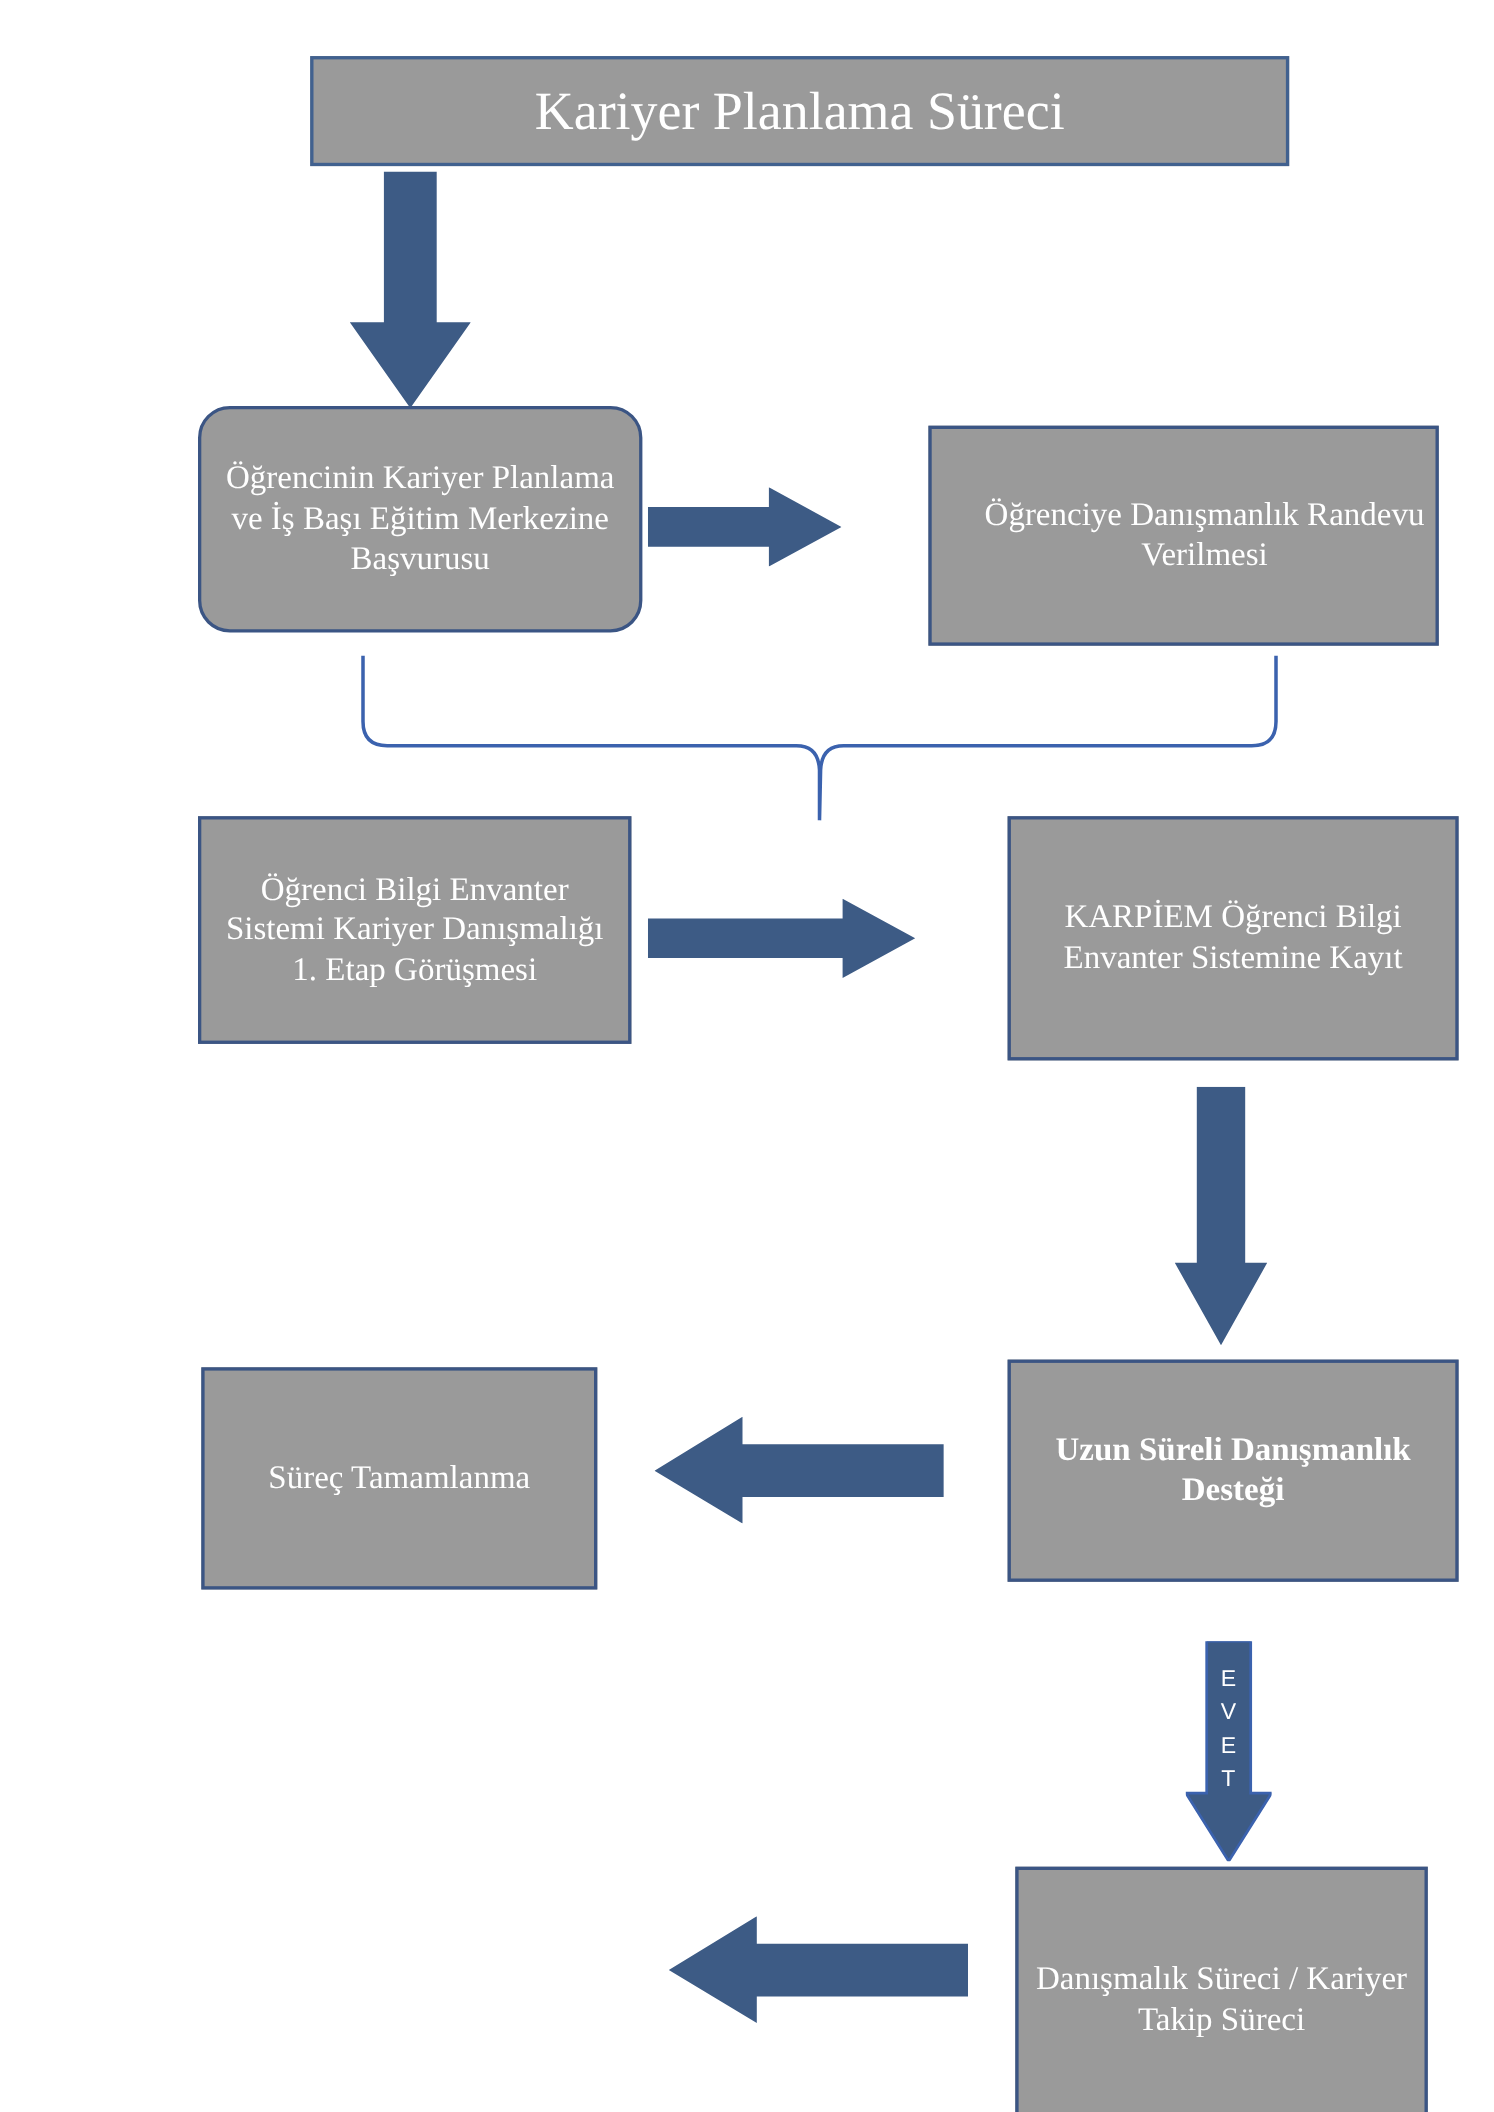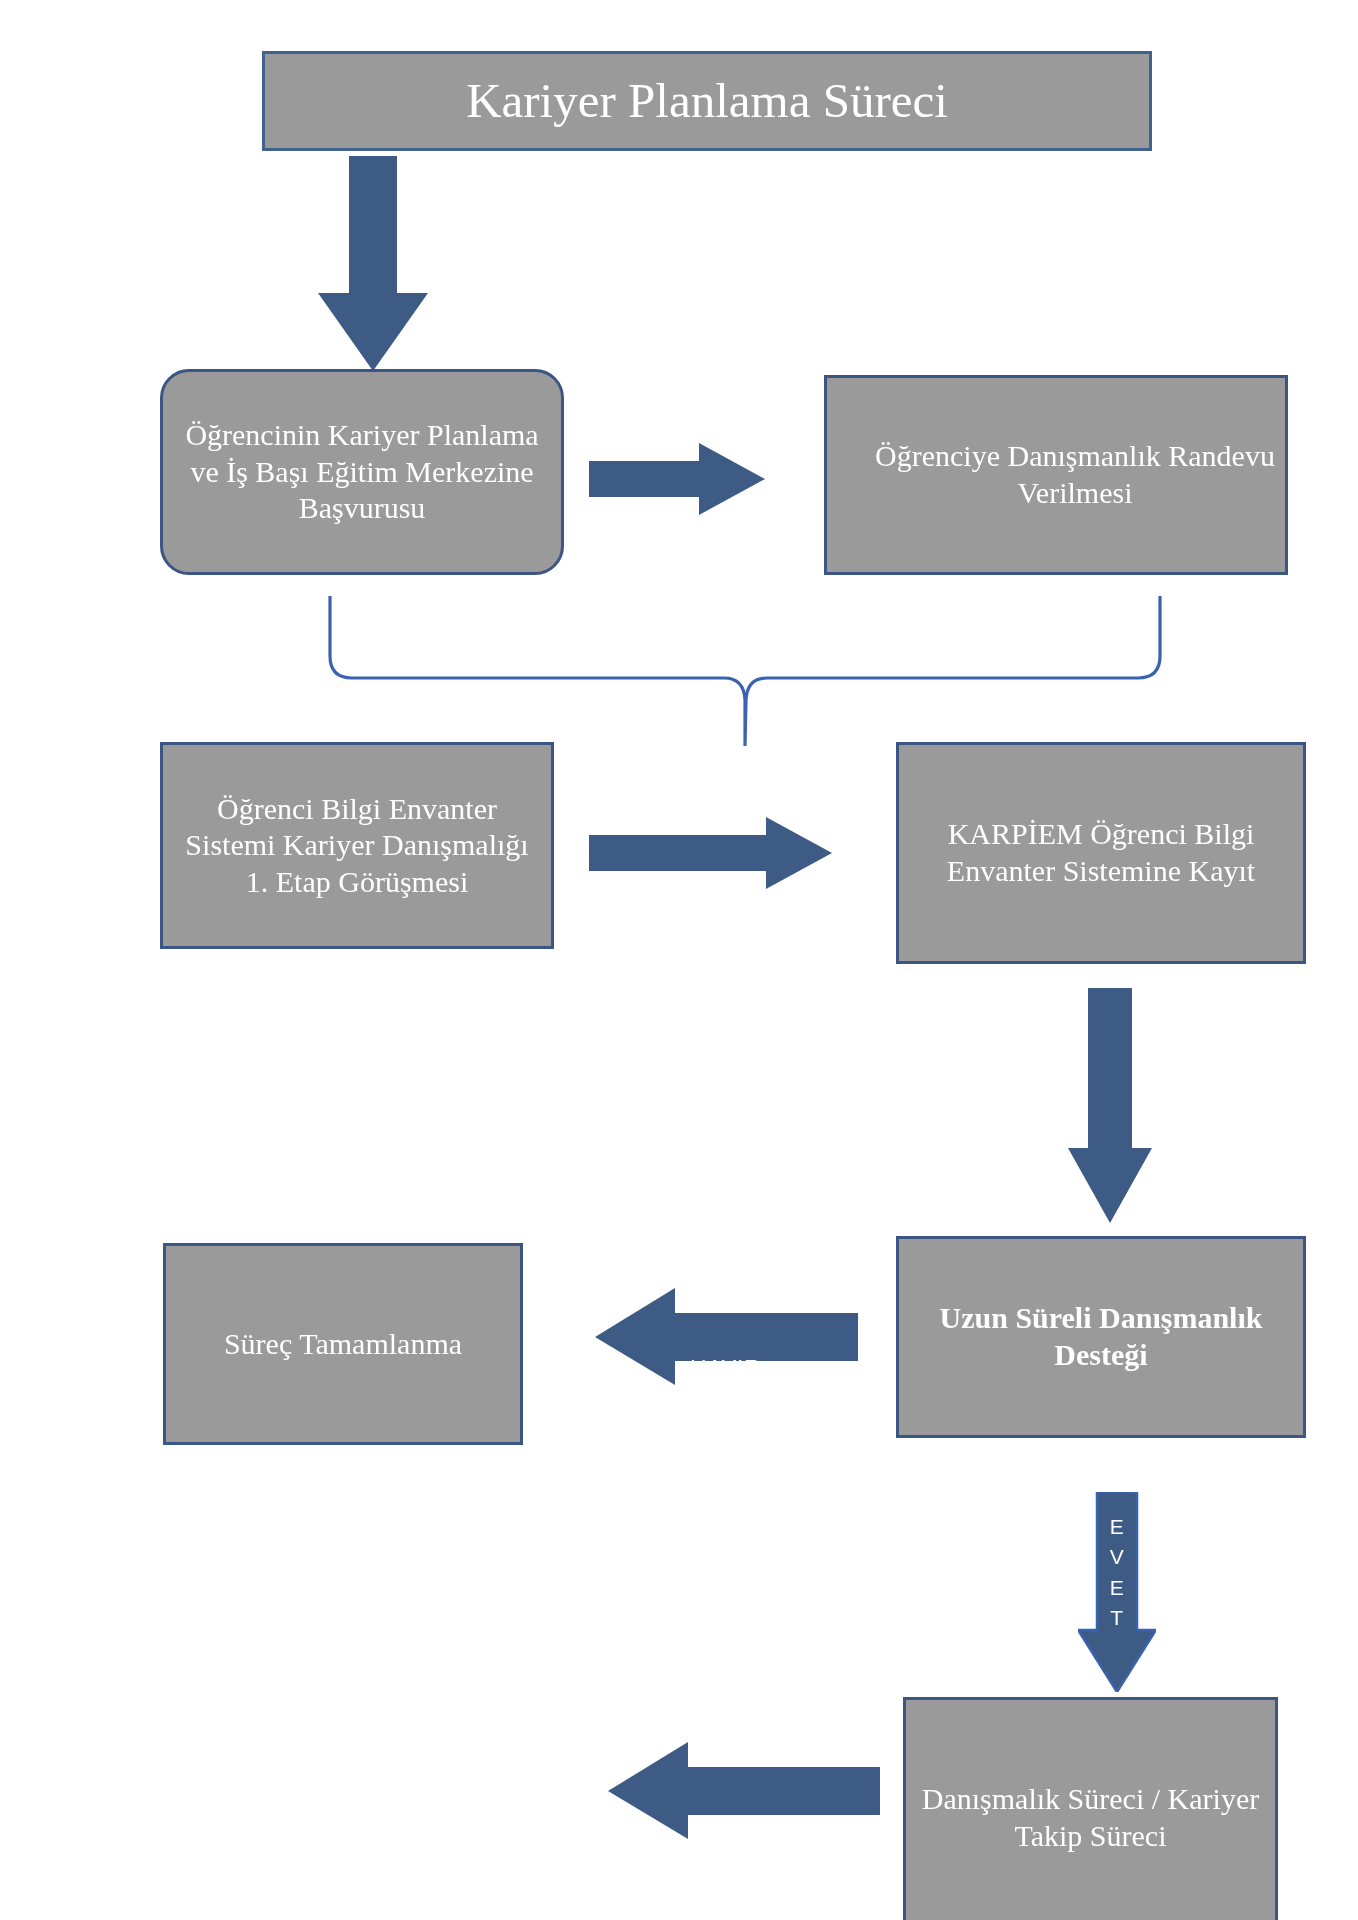--- a/index.html
+++ b/index.html
@@ -23,20 +23,21 @@
     background: #9a9a9a;
     border: 3px solid #3b5584;
     color: #ffffff;
     display: flex;
     align-items: center;
     justify-content: center;
     text-align: center;
     line-height: 1.22;
     font-family: "Liberation Serif", "DejaVu Serif", serif;
     padding: 4px 10px;
+    margin-left: 20px;
   }
   .node-text {
     display: block;
     white-space: pre-line;
   }
   #title-box {
     left: 262px;
     top: 51px;
     width: 890px;
     height: 100px;
@@ -47,21 +48,21 @@
   #node-basvuru {
     left: 160px;
     top: 369px;
     width: 404px;
     height: 206px;
     font-size: 30px;
     border-radius: 29px;
   }
   #node-randevu {
     left: 824px;
-    top: 375px;
+    top: 387px;
     width: 464px;
     height: 200px;
     font-size: 30px;
     padding-left: 48px;
   }
   #node-etap {
     left: 160px;
     top: 742px;
     width: 394px;
     height: 207px;

